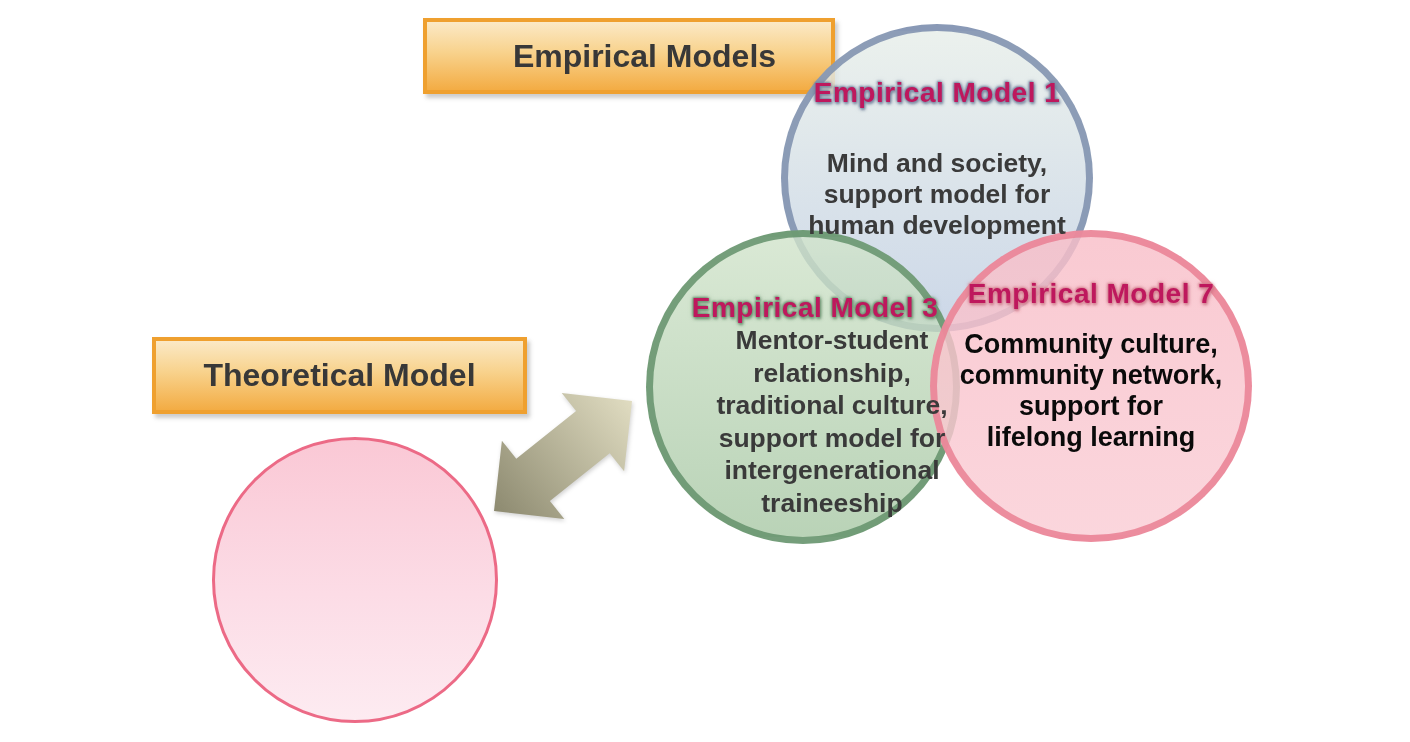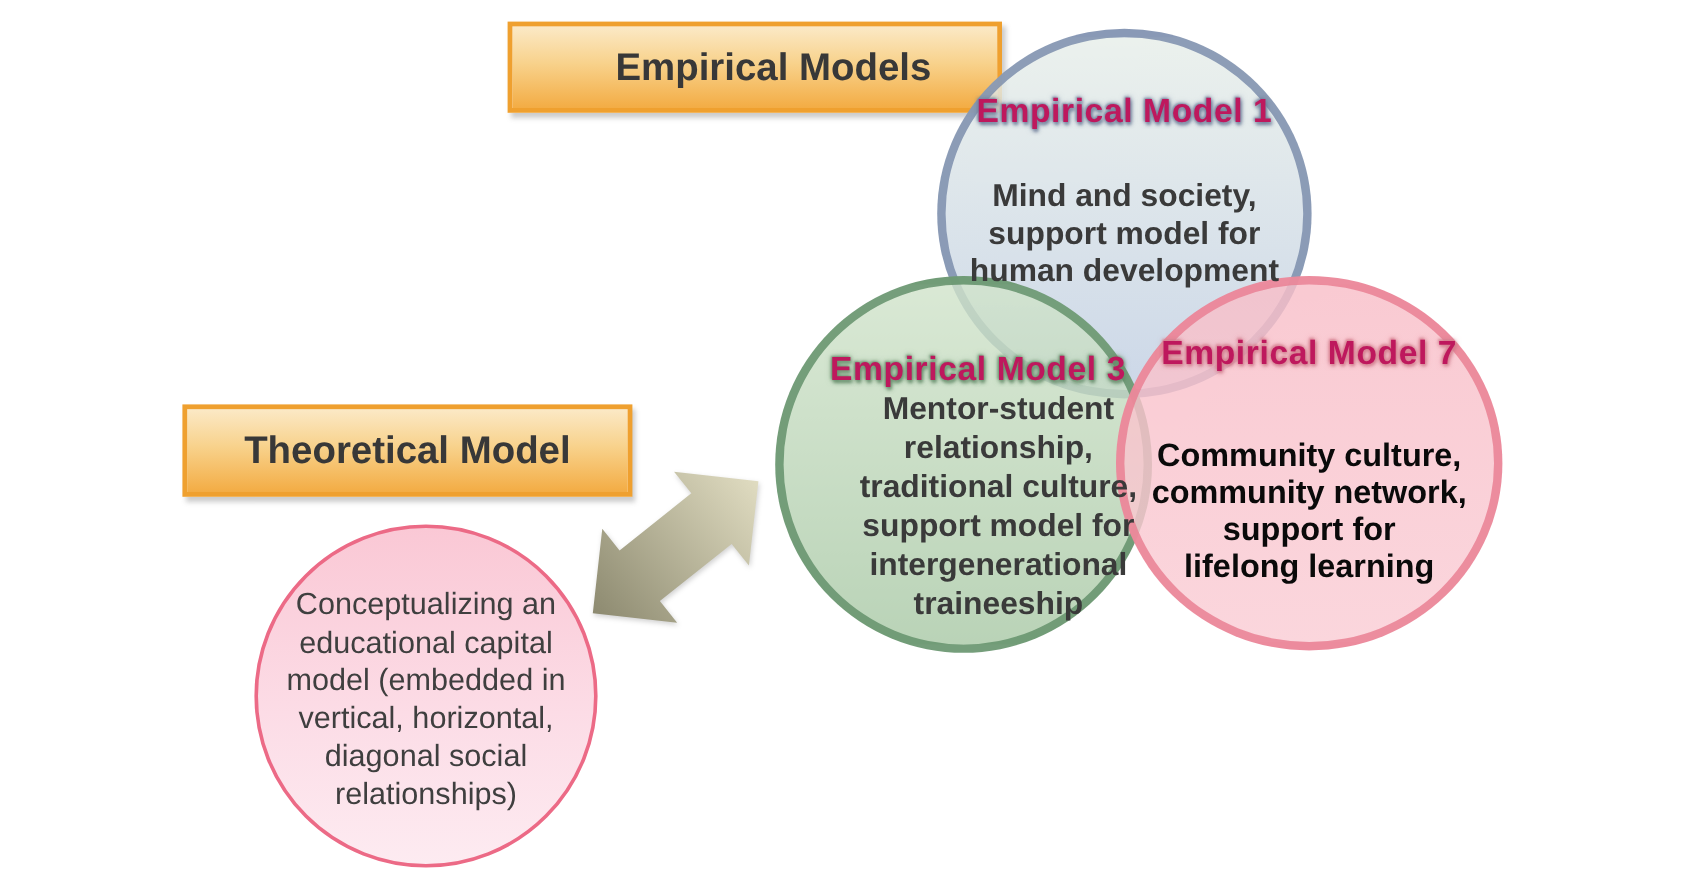--- a/index.html
+++ b/index.html
@@ -51,21 +51,21 @@
   }
   .t-blue{ text-shadow:0 0 3px rgba(118,133,160,.95),0 0 5px rgba(118,133,160,.75),1px 2px 3px rgba(100,115,145,.85),-1px -1px 2px rgba(118,133,160,.7); }
   .t-green{ text-shadow:0 0 3px rgba(110,150,115,.95),0 0 5px rgba(110,150,115,.75),1px 2px 3px rgba(92,132,98,.85),-1px -1px 2px rgba(110,150,115,.7); }
   .t-pink{ text-shadow:0 0 3px rgba(215,130,145,.95),0 0 5px rgba(215,130,145,.75),1px 2px 3px rgba(200,110,128,.85),-1px -1px 2px rgba(215,130,145,.7); }
   .circle-body{font-weight:bold;font-size:26.5px;color:#3A3A3A;line-height:31px;}
   .em1-title{left:781px;top:77px;width:312px;}
   .em1-body{left:766px;top:112px;width:342px;margin-top:36px;}
   .em3-title{left:650px;top:292px;width:330px;}
   .em3-body{left:667px;top:324px;width:330px;line-height:32.5px;}
   .em2-title{left:930px;top:278px;width:322px;}
-  .em2-body{left:925px;top:329px;width:332px;color:#0A0A0A;font-size:27px;margin-top:35px;}
+  .em2-body{left:925px;top:329px;width:332px;color:#0A0A0A;font-size:27px;}
   .theory-body{
     left:200px;top:489px;width:310px;
     font-weight:normal;font-size:25.5px;color:#3F3F3F;line-height:31.5px;
   }
   
   .arrow-svg{
     position:absolute;left:474px;top:381px;z-index:4;
     filter:drop-shadow(1px 2px 2px rgba(0,0,0,0.18));
   }
 </style>
@@ -108,20 +108,14 @@
 support model for
 intergenerational
 traineeship</div>
 
   <div class="txt circle-title t-pink em2-title">Empirical Model 7</div>
   <div class="txt circle-body em2-body">Community culture,
 community network,
 support for
 lifelong learning</div>
 
-  <div class="txt theory-body">Conceptualizing an
-educational capital
-model (embedded in
-vertical, horizontal,
-diagonal social
-relationships)</div>
 
 </div>
 
 </body></html>

